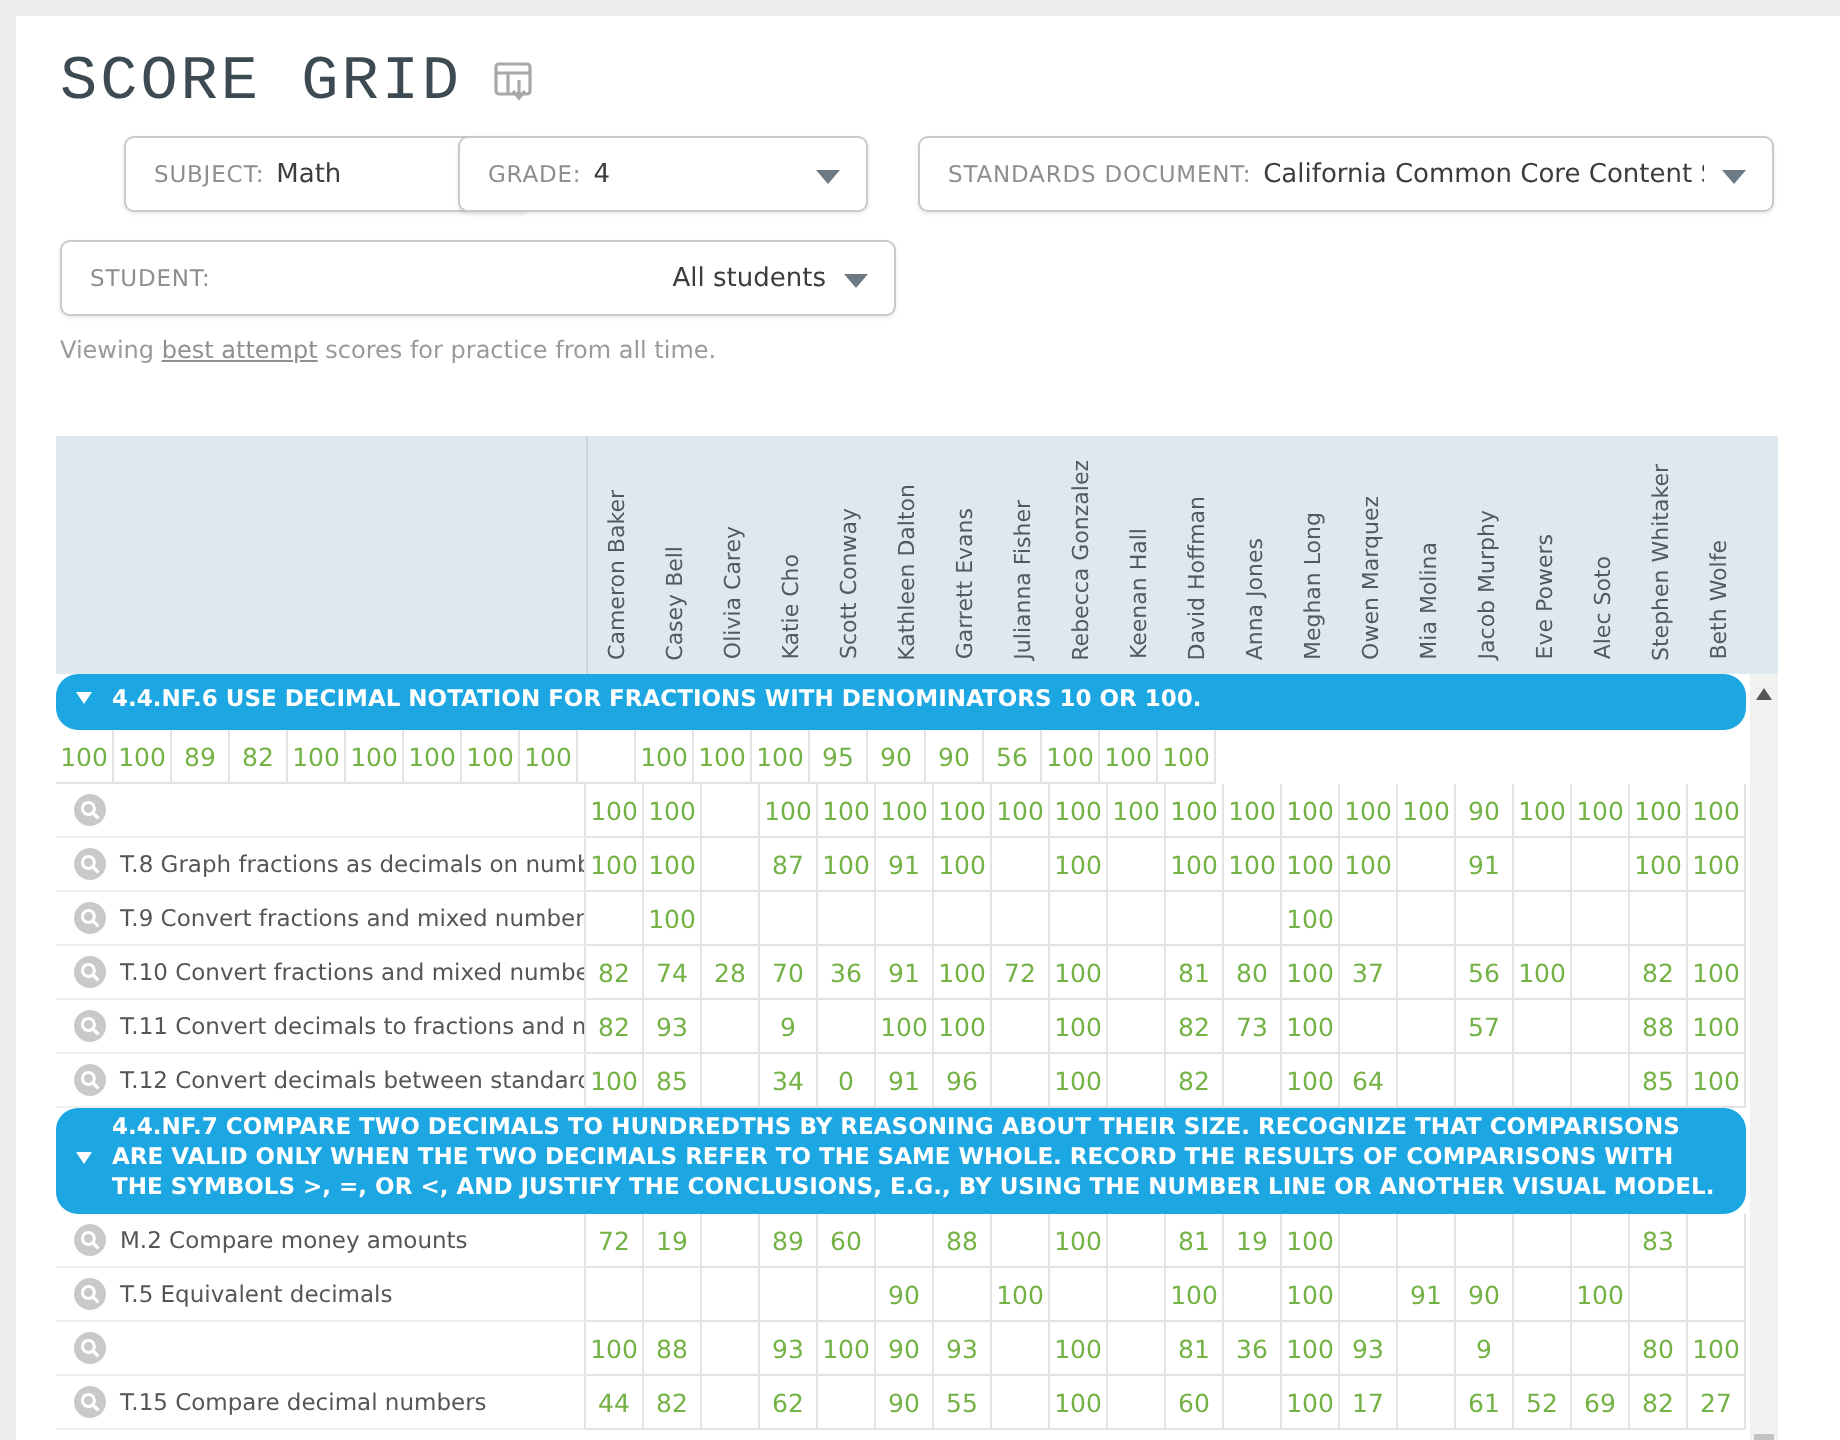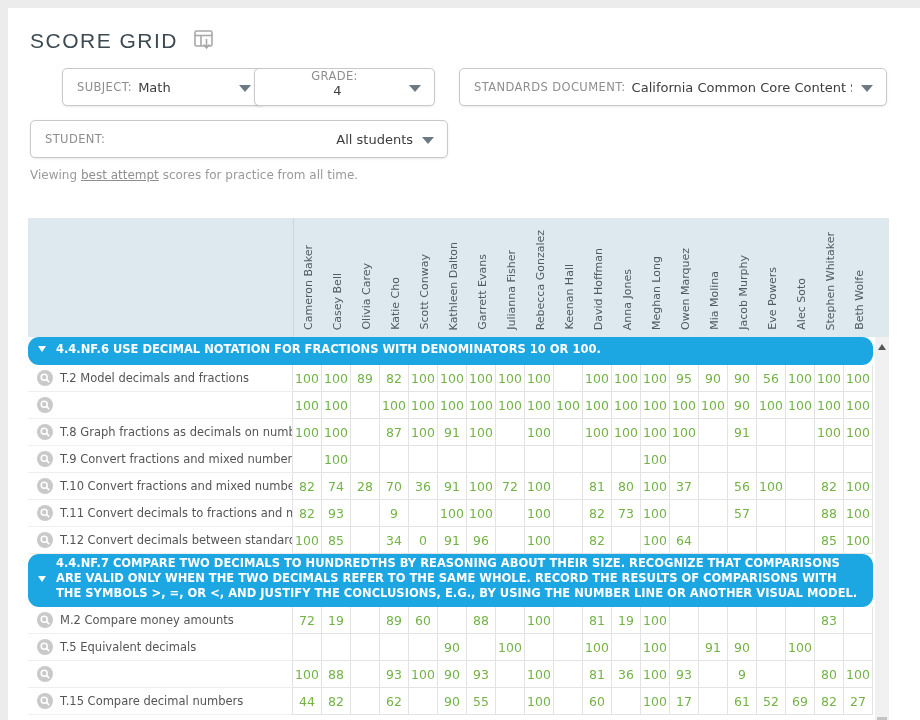--- a/index.html
+++ b/index.html
@@ -8,32 +8,32 @@
     --head-bg:#dee8ef;
   }
   *{box-sizing:border-box;margin:0;padding:0;}
   html,body{width:920px;height:720px;overflow:hidden;}
   body{font-family:"DejaVu Sans","Liberation Sans",sans-serif;background:#ececec;}
   .page{position:relative;width:920px;height:720px;}
   .content{position:absolute;left:8px;top:8px;right:0;bottom:0;background:#ffffff;}
 
   
   .title-row{position:absolute;left:22px;top:16px;display:flex;align-items:center;gap:14px;}
-  .page-title{font-family:Liberation Sans, sans-serif;font-size:21px;color:#3d4a52;letter-spacing:1.5px;font-weight:500;}
+  .page-title{font-family:Liberation Mono, monospace;font-size:31px;color:#3d4a52;letter-spacing:1.5px;font-weight:500;}
   .export-btn{background:none;border:none;cursor:pointer;padding:2px;margin-top:4px;}
 
   
   .filter{position:absolute;height:38px;background:#fff;border:1px solid #c9c9c9;border-radius:5px;
           box-shadow:0 1px 2px rgba(0,0,0,.09);display:flex;align-items:center;padding:0 34px 0 14px;cursor:pointer;}
   .filter .lab{color:#8e8e8e;font-size:11.5px;letter-spacing:.4px;white-space:nowrap;}
   .filter .val{color:#3c3c3c;font-size:13px;margin-left:6px;white-space:nowrap;overflow:hidden;}
   .filter .caret{position:absolute;right:13px;top:16px;width:0;height:0;
           border-left:6px solid transparent;border-right:6px solid transparent;border-top:7px solid #6d7a83;}
   .f-subject{left:22px;top:60px;width:203px;margin-left:32px;}
-  .f-grade{left:246px;top:60px;width:181px;flex-direction:column;}
+  .f-grade{left:221px;top:60px;width:205px;}
   .f-standards{left:451px;top:60px;width:428px;}
   .f-student{left:22px;top:112px;width:418px;justify-content:space-between;}
 
   
   .viewing{position:absolute;left:22px;top:160px;font-size:12px;color:#9a9a9a;}
   .viewing a{color:#8f8f8f;text-decoration:underline;cursor:pointer;}
 
   
   .grid-wrap{position:absolute;left:20px;top:210px;width:861px;height:510px;}
   .g-headrow{display:flex;height:119px;background:var(--head-bg);width:861px;}
@@ -178,28 +178,20 @@
             </div>
           </div>
         </div>
         <div class="g-bar">
           <div class="g-caret">
             <i></i>
           </div>
           <div class="g-bartext">4.4.NF.6 USE DECIMAL NOTATION FOR FRACTIONS WITH DENOMINATORS 10 OR 100.</div>
         </div>
         <div class="g-row">
-          <div class="g-label">
-            <svg width="16" height="16" viewBox="0 0 16 16">
-              <circle cx="8" cy="8" r="8" fill="#c9c9c9"></circle>
-              <circle cx="7.2" cy="7.2" r="3" fill="none" stroke="#fff" stroke-width="1.5"></circle>
-              <line x1="9.4" y1="9.4" x2="12.2" y2="12.2" stroke="#fff" stroke-width="1.7"></line>
-            </svg>
-            <span>T.2 Model decimals and fractions</span>
-          </div>
           <div class="g-cell">100</div>
           <div class="g-cell">100</div>
           <div class="g-cell">89</div>
           <div class="g-cell">82</div>
           <div class="g-cell">100</div>
           <div class="g-cell">100</div>
           <div class="g-cell">100</div>
           <div class="g-cell">100</div>
           <div class="g-cell">100</div>
           <div class="g-cell"></div>

